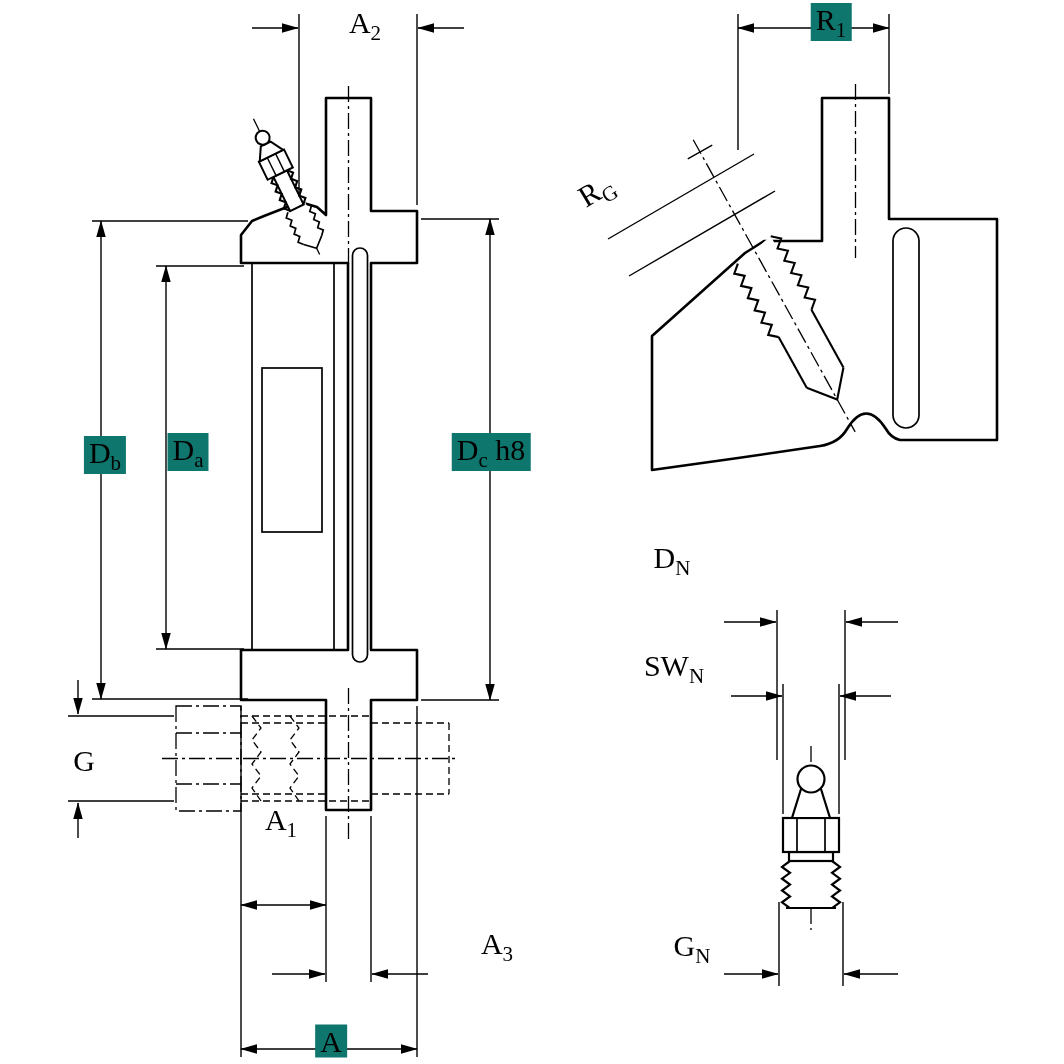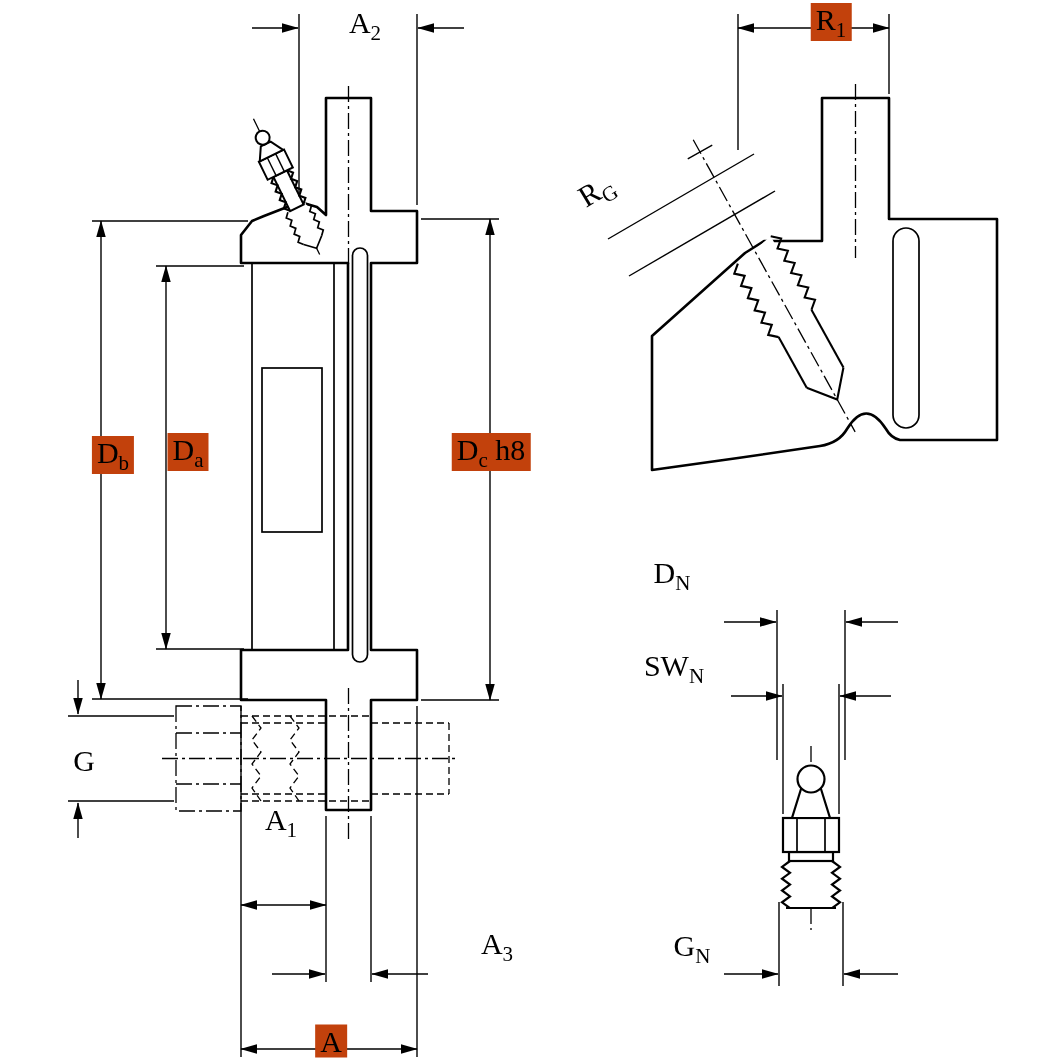--- a/index.html
+++ b/index.html
@@ -2,21 +2,21 @@
 <html><head>
 <meta charset="utf-8">
 <style>
   html,body{margin:0;padding:0;background:#fff;}
   #stage{position:relative;width:1064px;height:1064px;background:#fff;overflow:hidden;
          font-family:Liberation Serif, serif;}
   #stage svg{position:absolute;left:0;top:0;}
   .lbl{position:absolute;transform:translate(-50%,-50%);font-size:30px;color:#000;
        white-space:nowrap;line-height:1.1;}
   .lbl sub{font-size:21px;line-height:1;}
-  .bg{background:#c2410c;padding:0 5px;}
+  .bg{background:#0f766e;padding:0 5px;}
   .rot{transform:translate(-50%,-50%) rotate(-31deg);}
   
   .o  {fill:none;stroke:#000;stroke-width:2.6;stroke-linejoin:round;}
   .w  {fill:#fff;stroke:#000;stroke-width:2;}
   .w22{fill:#fff;stroke:#000;stroke-width:2.2;}
   .t  {stroke:#000;stroke-width:1.4;fill:none;}
   .t16{stroke:#000;stroke-width:1.7;fill:none;}
   .n2 {stroke:#000;stroke-width:2.1;fill:none;}
   .cl {stroke:#000;stroke-width:1.3;fill:none;stroke-dasharray:16 4 3 4;}
   .dash{stroke:#000;stroke-width:1.3;fill:none;stroke-dasharray:7 4;}
@@ -193,37 +193,37 @@
       <line x1="779" y1="902" x2="779" y2="986"></line>
       <line x1="843" y1="902" x2="843" y2="986"></line>
       <line x1="724" y1="974" x2="778" y2="974" marker-end="url(#arr)"></line>
       <line x1="898" y1="974" x2="844" y2="974" marker-end="url(#arr)"></line>
     </g>
   </g>
 </svg>
 
 <div class="lbl" style="left:365px;top:25px"><span>A</span><sub>2</sub></div>
 
-<div class="lbl bg" style="left:113px;top:455px"><span>D</span><sub>b</sub></div>
+<div class="lbl bg" style="left:105px;top:455px"><span>D</span><sub>b</sub></div>
 
 <div class="lbl bg" style="left:188px;top:452px"><span>D</span><sub>a</sub></div>
 
 <div class="lbl bg" style="left:491px;top:452px"><span>D</span><sub>c</sub><span> h8</span></div>
 
 <div class="lbl" style="left:84px;top:760px"><span>G</span></div>
 
 <div class="lbl" style="left:281px;top:822px"><span>A</span><sub>1</sub></div>
 
 <div class="lbl" style="left:497px;top:946px"><span>A</span><sub>3</sub></div>
 
 <div class="lbl bg" style="left:331px;top:1041px"><span>A</span></div>
 
 <div class="lbl bg" style="left:831px;top:22px"><span>R</span><sub>1</sub></div>
 
 <div class="lbl rot" style="left:597px;top:192px"><span>R</span><sub>G</sub></div>
 
-<div class="lbl" style="left:672px;top:575px"><span>D</span><sub>N</sub></div>
+<div class="lbl" style="left:672px;top:560px"><span>D</span><sub>N</sub></div>
 
 <div class="lbl" style="left:674px;top:668px"><span>SW</span><sub>N</sub></div>
 
 <div class="lbl" style="left:692px;top:948px"><span>G</span><sub>N</sub></div>
 
 </div>
 
 </body></html>

